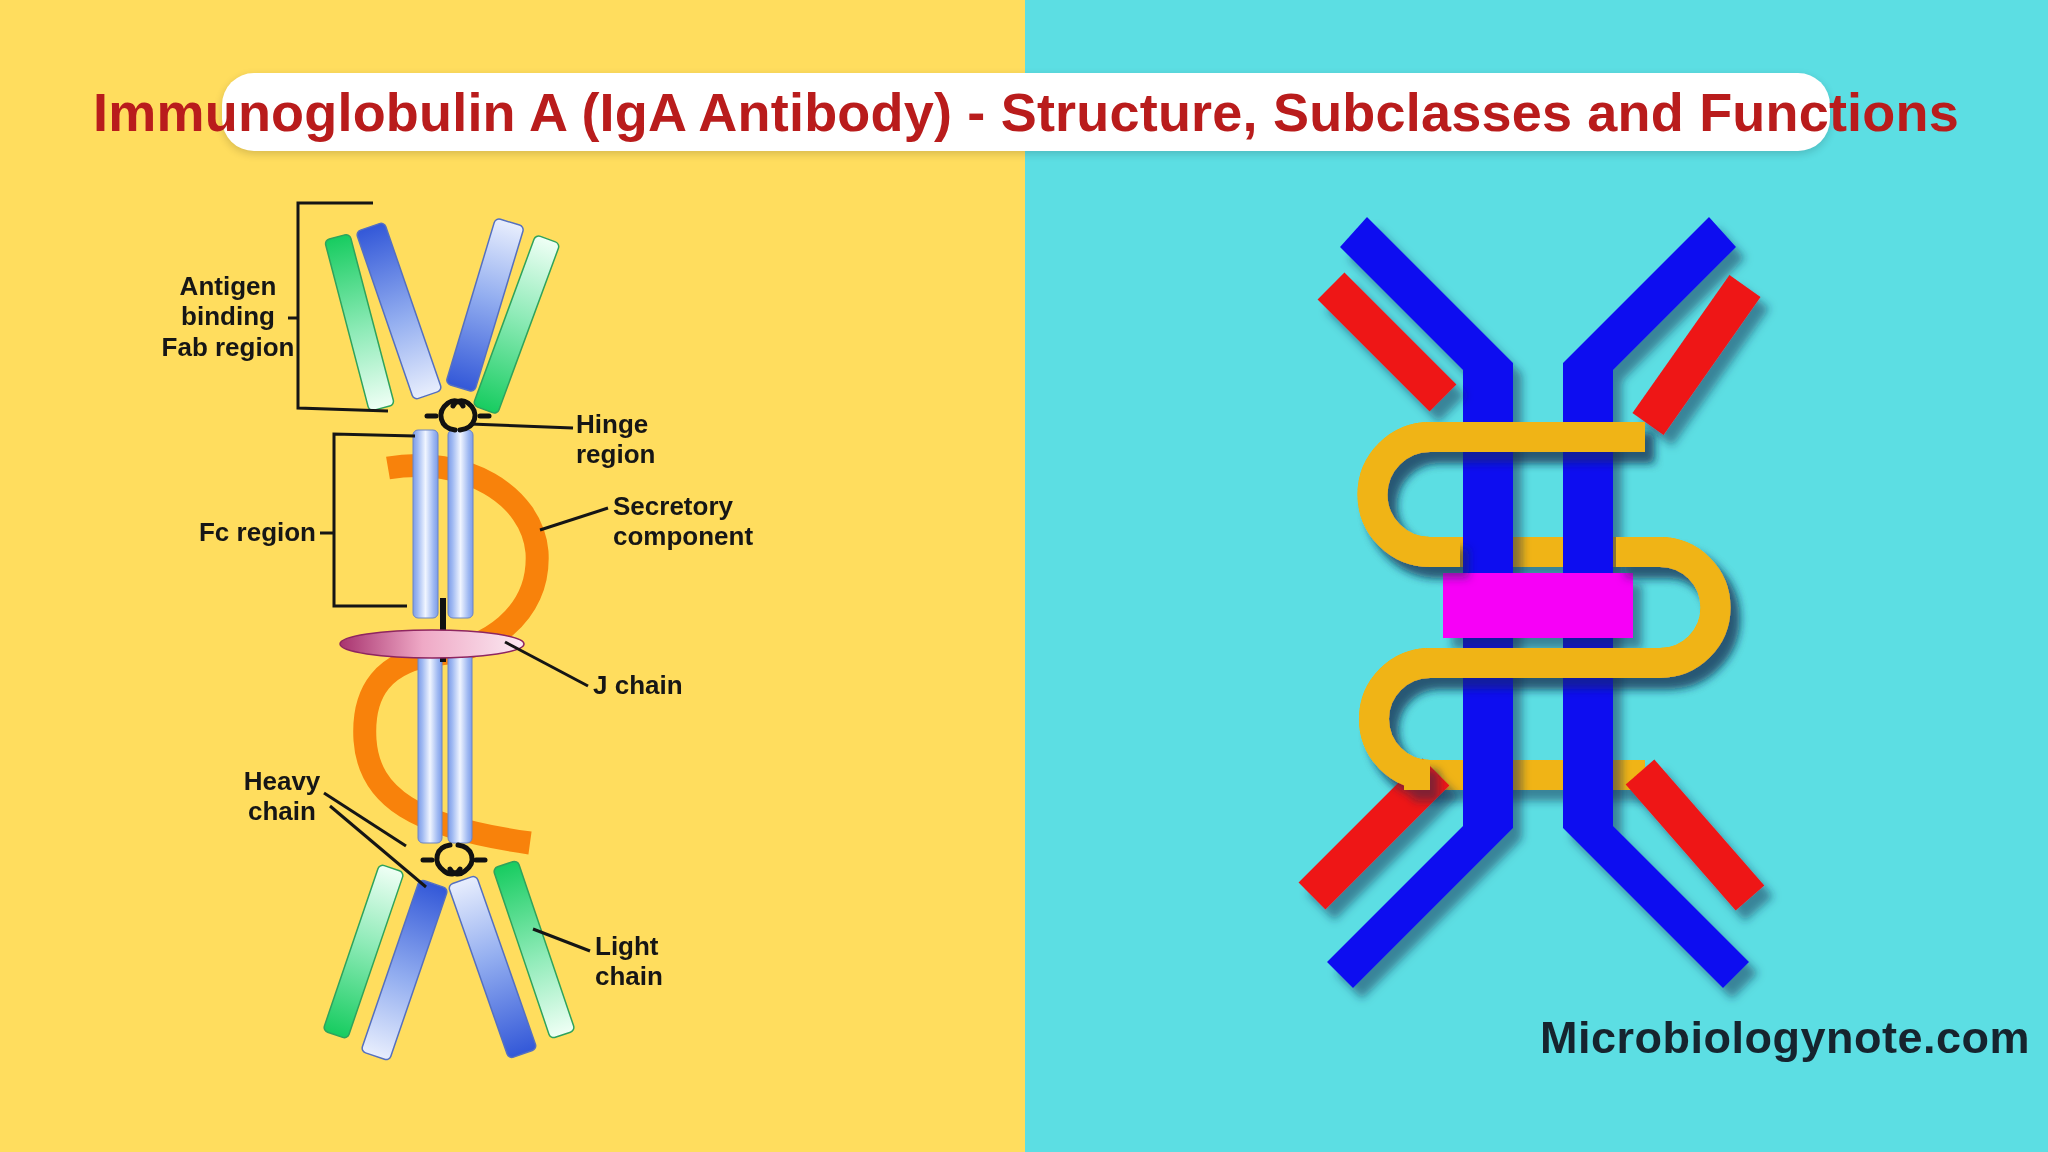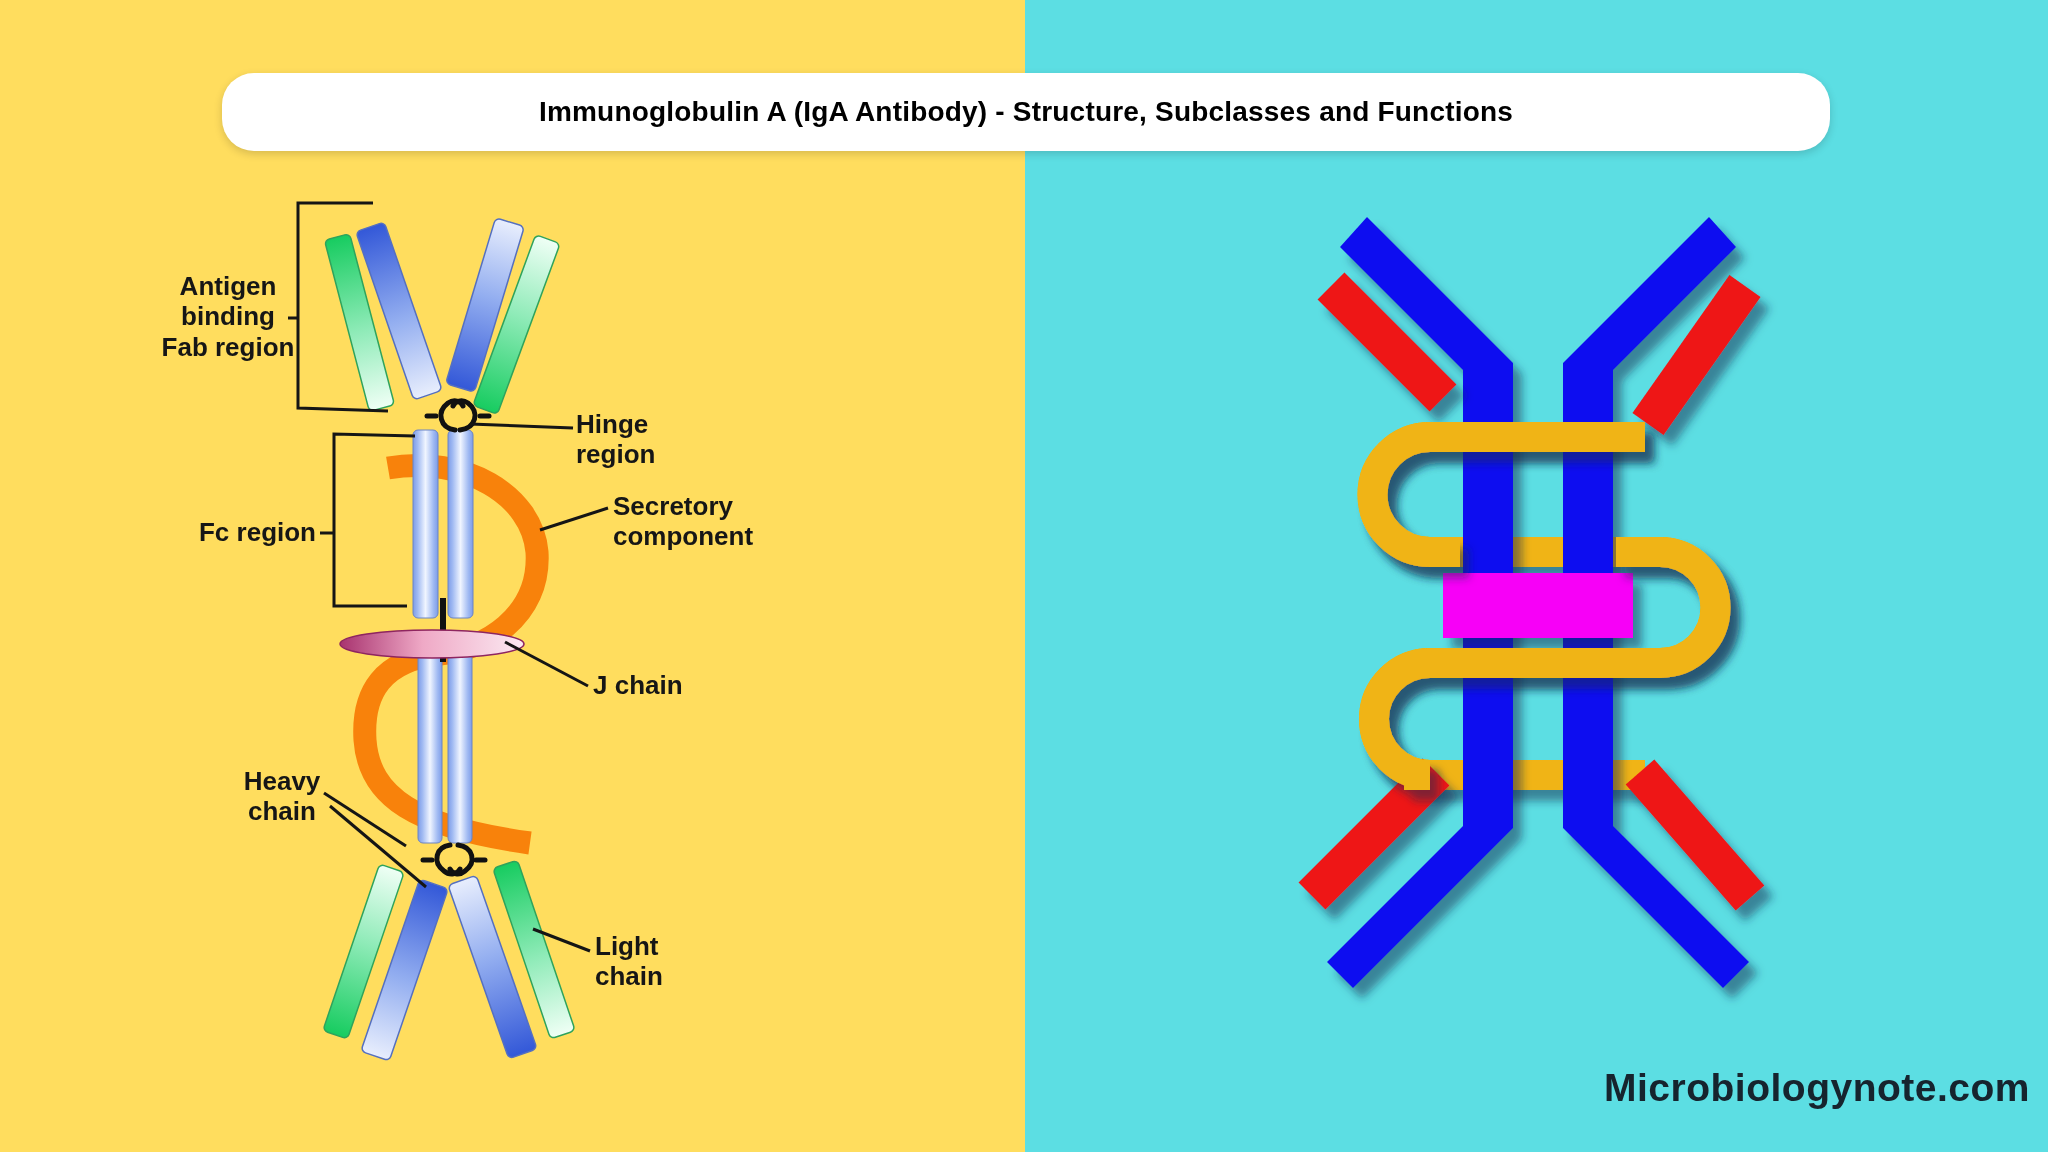--- a/index.html
+++ b/index.html
@@ -6,24 +6,24 @@
   body{width:2048px;height:1152px;overflow:hidden;position:relative;font-family:"Liberation Sans",sans-serif;}
   .panel{position:absolute;top:0;height:1152px;}
   #panel-left{left:0;width:1025px;}
   #panel-right{left:1025px;width:1023px;}
   #title-box{
     position:absolute;left:222px;top:73px;width:1608px;height:78px;
     background:#ffffff;border-radius:32px;display:flex;align-items:center;justify-content:center;
     box-shadow:0 3px 8px rgba(0,0,0,.16);
   }
   #title-box .title-text{
-    font-size:28px;font-weight:bold;color:#000000;letter-spacing:.2px;white-space:nowrap;
+    font-size:54px;font-weight:bold;color:#b91c1c;letter-spacing:.2px;white-space:nowrap;
   }
   #watermark{
-    position:absolute;right:18px;top:1066px;font-size:39px;font-weight:600;color:#16242e;letter-spacing:.5px;
+    position:absolute;right:18px;top:1012px;font-size:45px;font-weight:600;color:#16242e;letter-spacing:.5px;
   }
   svg{position:absolute;left:0;top:0;}
   .lbl{font-family:"Liberation Sans",sans-serif;font-weight:bold;font-size:26px;fill:#161616;}
   .ann{stroke:#151515;stroke-width:3;fill:none;}
 </style>
 </head>
 <body>
 
 <div class="panel" id="panel-left" style="background: rgb(255, 221, 94);"></div>
 <div class="panel" id="panel-right" style="background: rgb(92, 222, 227);"></div>

